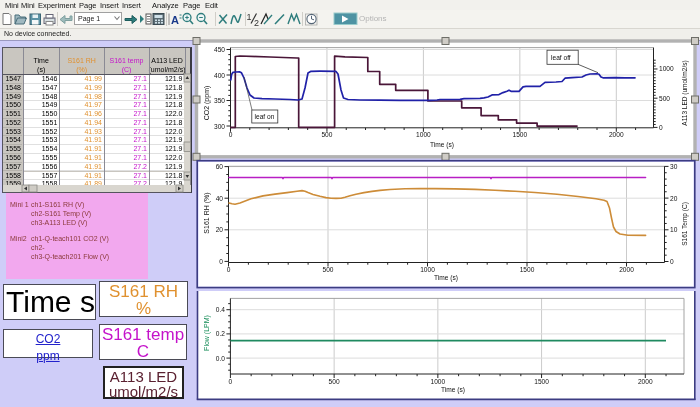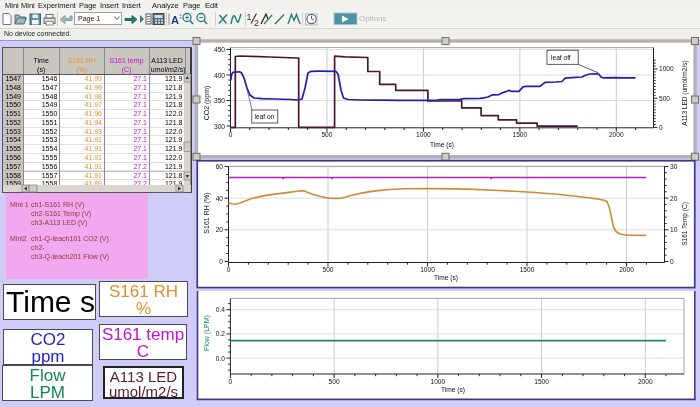--- a/index.html
+++ b/index.html
@@ -133,23 +133,22 @@
 <div style="left:25px;top:42px;">ch1-Q-teach101 CO2 (V)</div>
 <div style="left:25px;top:51px;">ch2-</div>
 <div style="left:25px;top:60px;">ch3-Q-teach201 Flow (V)</div>
 </div>
 
 <div class="box" id="timebox" style="left:3px;top:284px;width:93px;height:36px;color:#000;">
       <span style="position:absolute;left:2px;top:0px;font-size:30px;">Time</span>
       <span style="position:absolute;left:76px;top:0px;font-size:30px;">s</span>
     </div>
 <div class="box" style="left:99px;top:281px;width:89px;height:36px;color:#e0912f;font-size:17px;line-height:17px;padding-top:1px;">S161 RH<br>%</div>
-<div class="box" style="left:3px;top:329px;width:90px;height:36px;color:#2222cc;font-size:17px;line-height:17px;padding-top:1px;">CO2<br>ppm</div>
+<div class="box" style="left:3px;top:329px;width:90px;height:29px;color:#2222cc;font-size:12px;line-height:17px;padding-top:1px;text-decoration:underline;">CO2<br>ppm</div>
 <div class="box" style="left:99px;top:324px;width:88px;height:36px;color:#c413ca;font-size:17px;line-height:17px;padding-top:1px;">S161 temp<br>C</div>
-<div class="box" style="left:2px;top:365px;width:91px;height:36px;color:#12855a;font-size:17px;line-height:17px;padding-top:1px;">Flow<br>LPM</div>
 <div class="box" style="left:103px;top:366px;width:81px;height:33px;color:#5a2030;font-size:15px;line-height:15px;padding-top:1px;border:2px solid #222;">A113 LED<br>umol/m2/s</div>
 
 <svg id="overlay" width="700" height="407" viewBox="0 0 700 407">
 <path d="M3 13.5 h6 l2 2 v9 h-8 z" stroke="#777" fill="#fff" stroke-width="1"></path>
 <path d="M15 24 l2.5-6 h9 l-2.5 6 z M15 24 v-9 h4 l1.5 2 h5 v2" stroke="#4a6e7a" fill="#9fb8c0" stroke-width="1"></path>
 <rect x="30" y="14" width="10.5" height="10.5" fill="#5d93a5" stroke="#3a6575" stroke-width="1"></rect>
 <rect x="32.5" y="14.5" width="5.5" height="3.5" fill="#e8f1f4" stroke="none" stroke-width="1"></rect>
 <rect x="32" y="20" width="6.5" height="4.5" fill="#f4f7f8" stroke="none" stroke-width="1"></rect>
 <rect x="44" y="18" width="11" height="5.5" fill="#d8e0e2" stroke="#667" stroke-width="1"></rect>
 <rect x="46" y="14.5" width="7" height="3.5" fill="#fff" stroke="#667" stroke-width="1"></rect>

